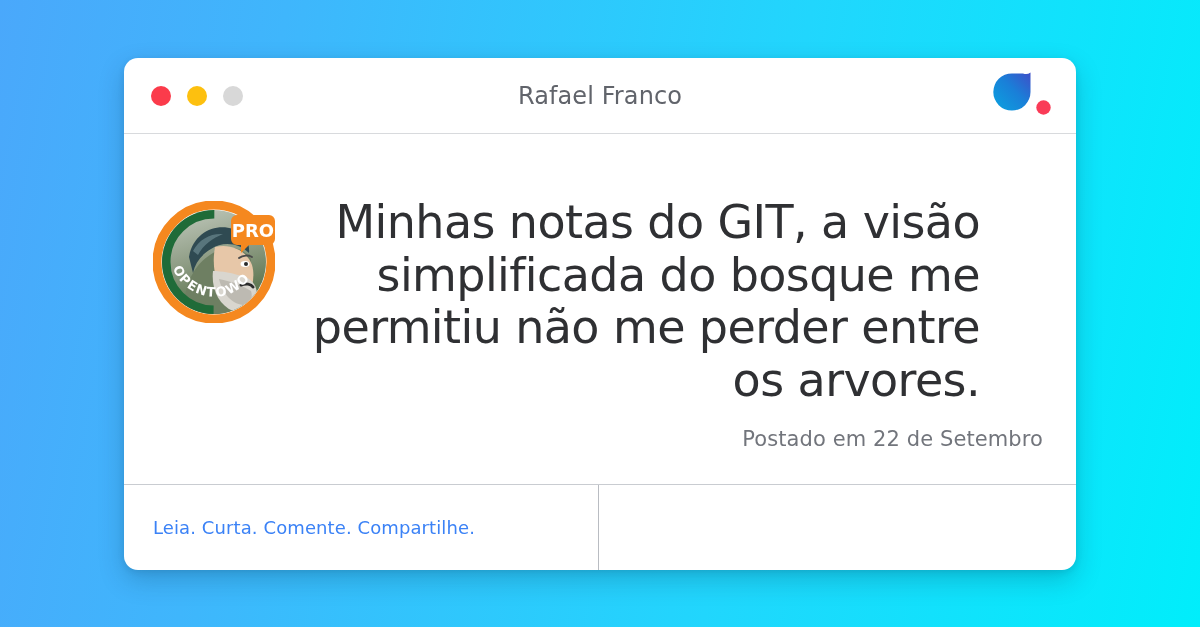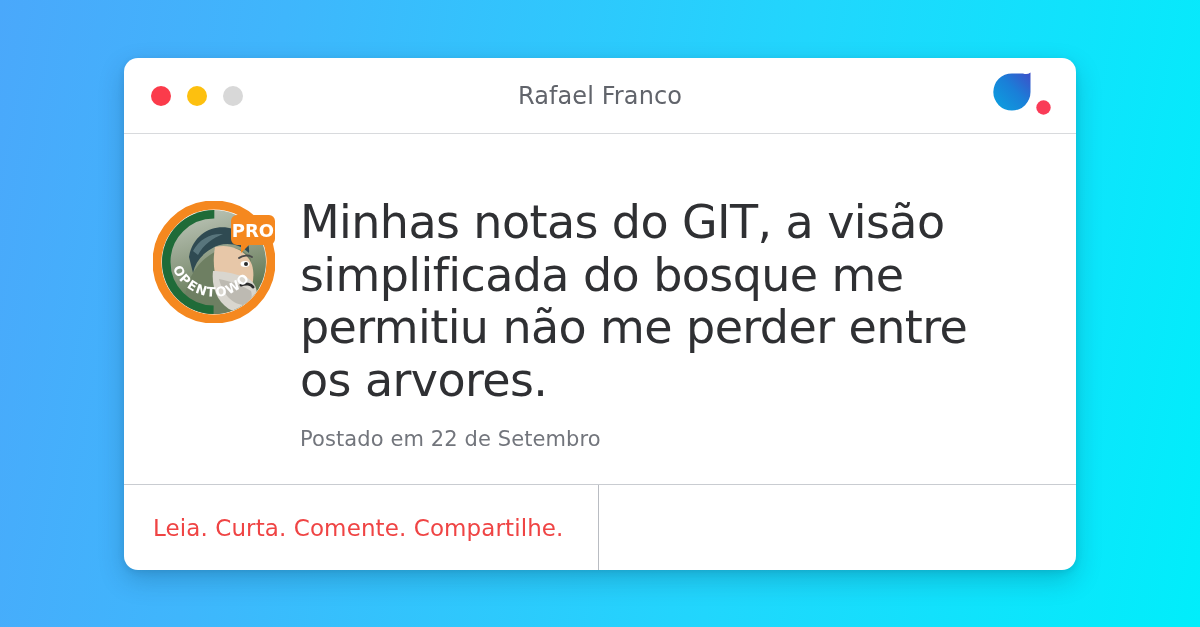--- a/index.html
+++ b/index.html
@@ -93,20 +93,21 @@
     top: 67px;
     width: 122px;
     height: 122px;
   }
 
   #headline-block {
     position: absolute;
     left: 176px;
     top: 62px;
     right: 33px;
+    text-align: right;
   }
 
   #headline {
     font-family: "DejaVu Sans", sans-serif;
     font-size: 46px;
     font-weight: 400;
     line-height: 1.145;
     color: #2f3033;
     letter-spacing: -0.6px;
     max-width: 680px;
@@ -133,23 +134,23 @@
   #footer-left {
     flex: 0 0 475px;
     display: flex;
     align-items: center;
     padding-left: 29px;
     border-right: 1px solid #b9bcc2;
   }
 
   #footer-cta {
     font-family: "DejaVu Sans", sans-serif;
-    font-size: 23px;
-    font-weight: 400;
-    color: #ef4444;
+    font-size: 18px;
+    font-weight: 400;
+    color: #3b82f6;
     letter-spacing: 0.1px;
   }
 
   #footer-right {
     flex: 1 1 auto;
   }
 </style>
 </head>
 <body>
 

